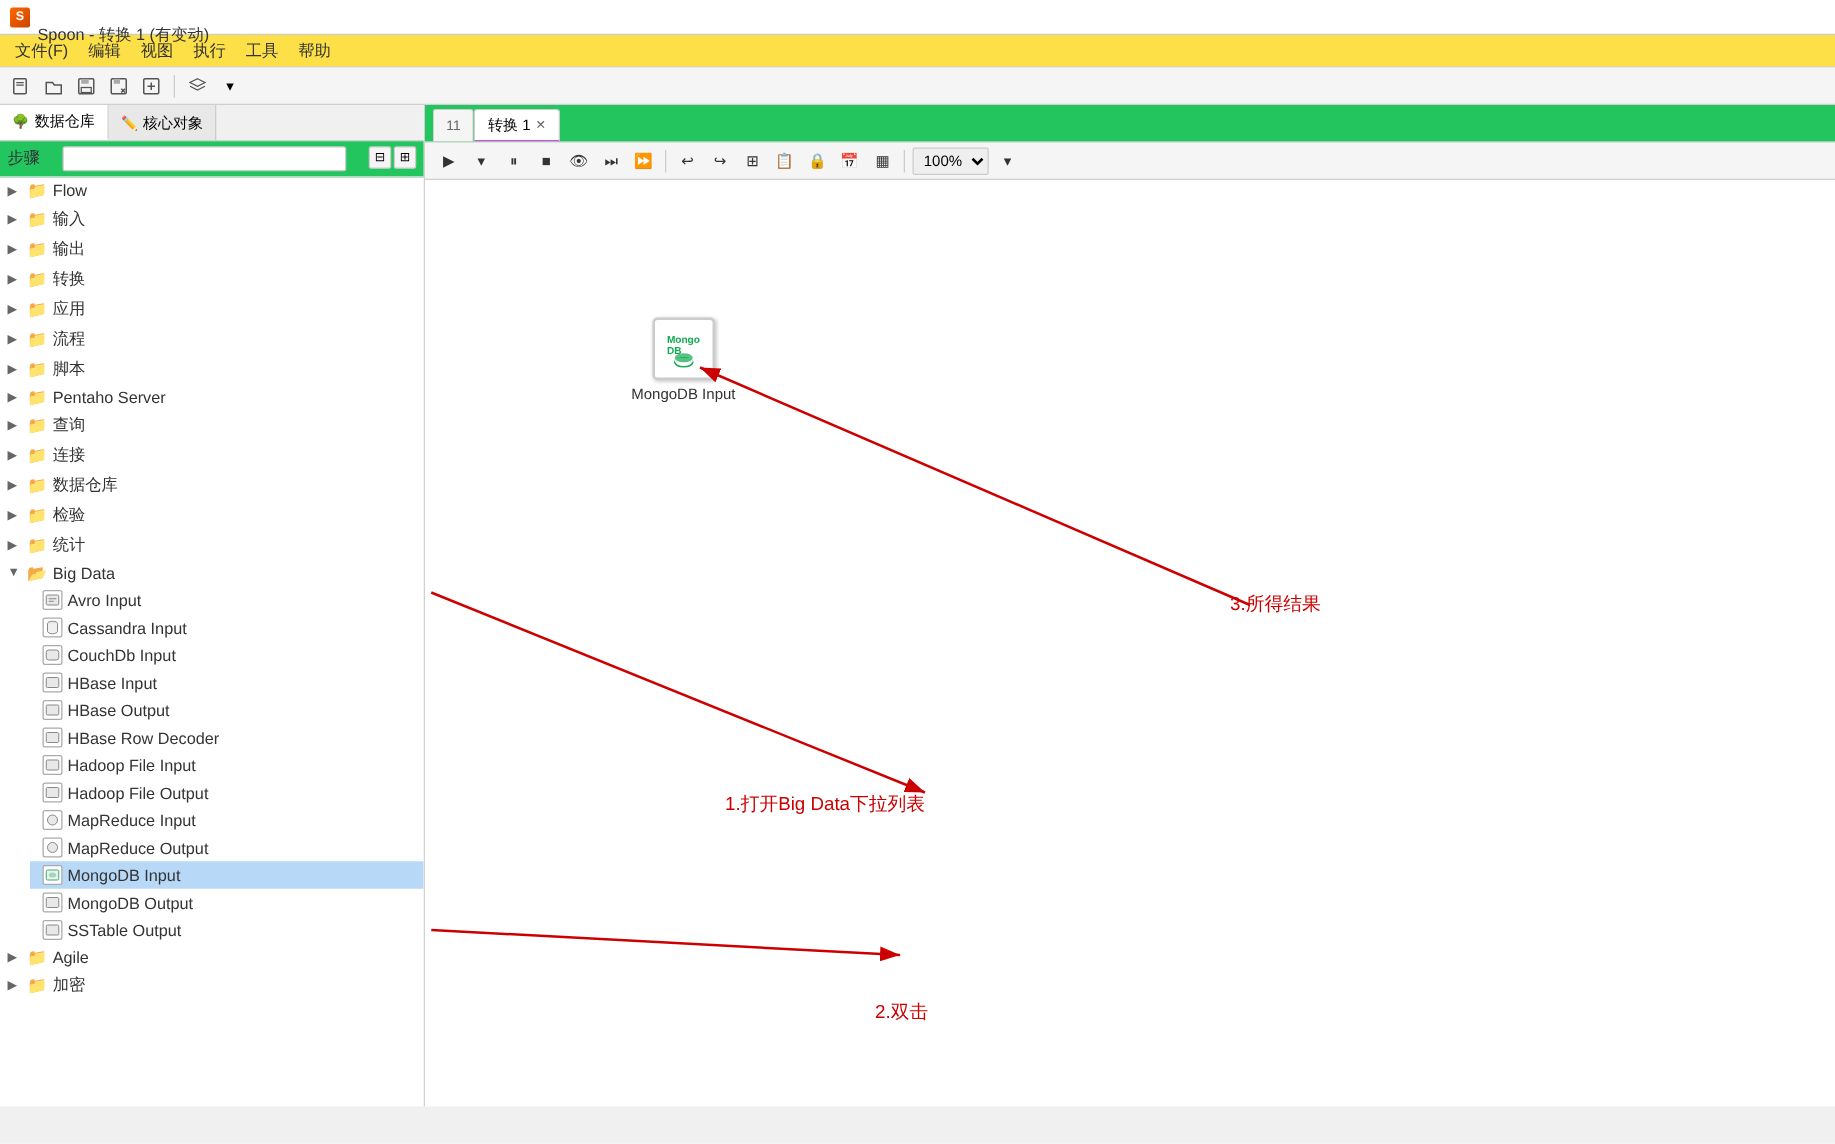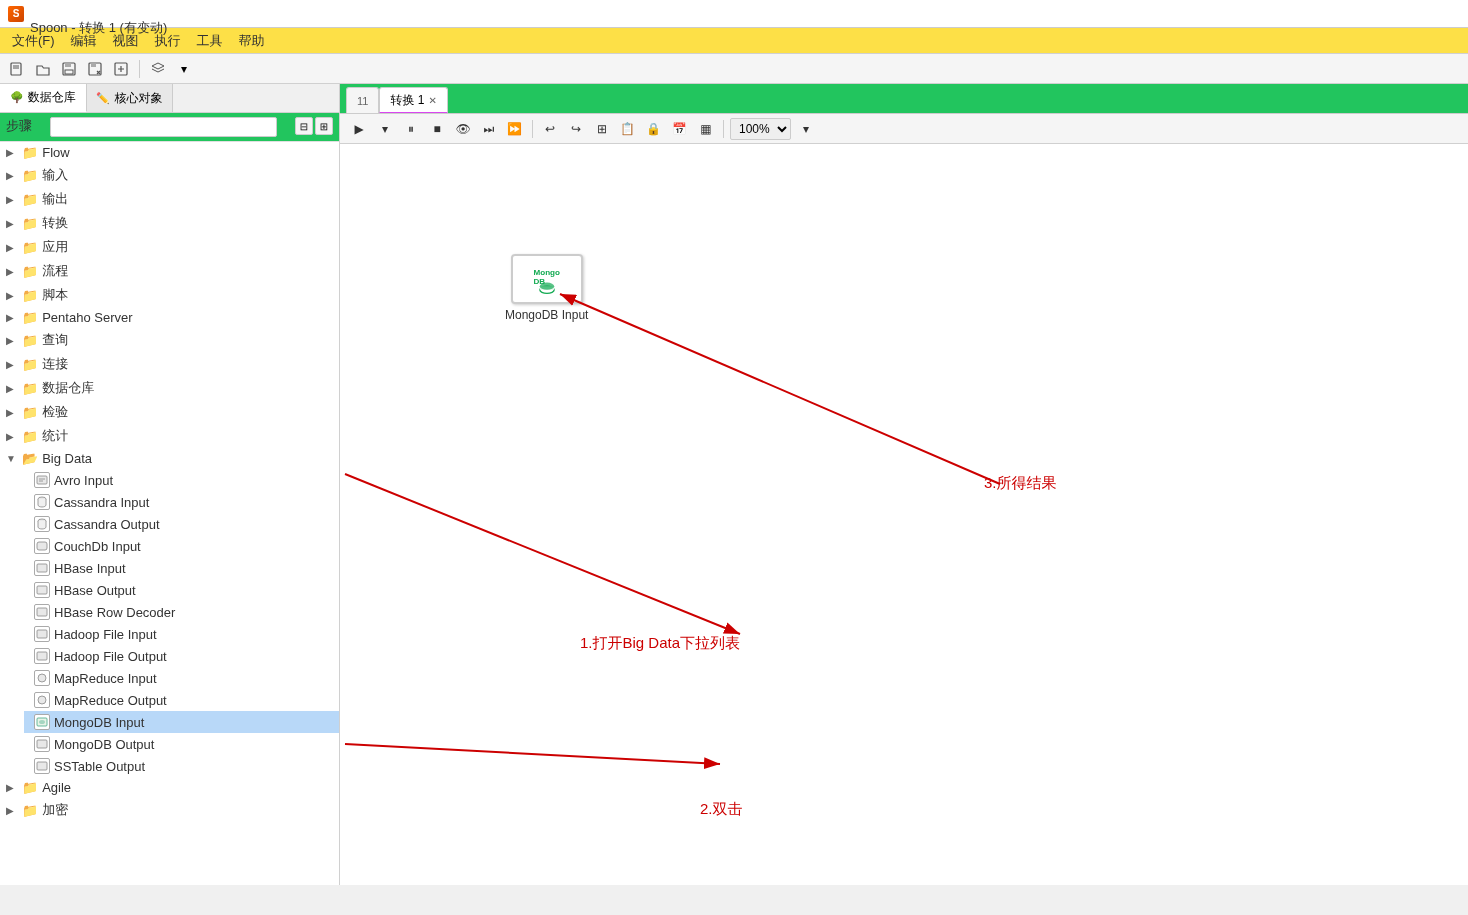--- a/index.html
+++ b/index.html
@@ -64,21 +64,21 @@
     .canvas-toolbar { display: flex; align-items: center; padding: 3px 8px; border-bottom: 1px solid #d0d0d0; gap: 4px; background: #f5f5f5; height: 30px; }
     .canvas-btn { width: 22px; height: 22px; border: 1px solid transparent; border-radius: 2px; cursor: pointer; display: flex; align-items: center; justify-content: center; font-size: 12px; color: #333; background: transparent; }
     .canvas-sep { width: 1px; height: 18px; background: #ccc; margin: 0 2px; }
     .zoom-select { height: 22px; border: 1px solid #ccc; font-size: 12px; padding: 0 4px; border-radius: 2px; }
 
     
     .canvas-workspace { position: relative; width: 100%; height: calc(100% - 30px); background: #fff; }
 
     
     .canvas-node { position: absolute; display: flex; flex-direction: column; align-items: center; cursor: pointer; user-select: none; }
-    .node-icon { width: 72px; height: 50px; border: 2px solid #ccc; border-radius: 4px; background: #fff; display: flex; align-items: center; justify-content: center; box-shadow: 1px 1px 3px rgba(0,0,0,0.2); }
+    .node-icon { width: 50px; height: 50px; border: 2px solid #ccc; border-radius: 4px; background: #fff; display: flex; align-items: center; justify-content: center; box-shadow: 1px 1px 3px rgba(0,0,0,0.2); }
     .node-label { font-size: 12px; color: #333; margin-top: 4px; text-align: center; white-space: nowrap; }
 
     
     .annotation-layer { position: absolute; top: 0; left: 0; width: 100%; height: 100%; pointer-events: none; }
 
     
     .annotation-text { position: absolute; font-size: 15px; color: #cc0000; font-weight: 500; }
 
     
     .mongo-icon { width: 36px; height: 36px; }
@@ -268,29 +268,20 @@
           <span>Avro Input</span>
         </div>
         <div class="tree-item">
           <div class="tree-item-icon">
             <svg width="12" height="12" viewBox="0 0 12 12">
                 <ellipse cx="6" cy="3" rx="4" ry="2" fill="#e8e8e8" stroke="#888" stroke-width="0.8"></ellipse>
                 <path d="M2 3v6c0 1.1 1.8 2 4 2s4-.9 4-2V3" fill="#f0f0f0" stroke="#888" stroke-width="0.8"></path>
               </svg>
           </div>
           <span>Cassandra Input</span>
-        </div>
-        <div class="tree-item">
-          <div class="tree-item-icon">
-            <svg width="12" height="12" viewBox="0 0 12 12">
-                <ellipse cx="6" cy="3" rx="4" ry="2" fill="#e8e8e8" stroke="#888" stroke-width="0.8"></ellipse>
-                <path d="M2 3v6c0 1.1 1.8 2 4 2s4-.9 4-2V3" fill="#f0f0f0" stroke="#888" stroke-width="0.8"></path>
-              </svg>
-          </div>
-          <span>Cassandra Output</span>
         </div>
         <div class="tree-item">
           <div class="tree-item-icon">
             <svg width="12" height="12" viewBox="0 0 12 12">
                 <rect x="1" y="2" width="10" height="8" rx="2" fill="#e8e8e8" stroke="#888" stroke-width="0.8"></rect>
               </svg>
           </div>
           <span>CouchDb Input</span>
         </div>
         <div class="tree-item">

